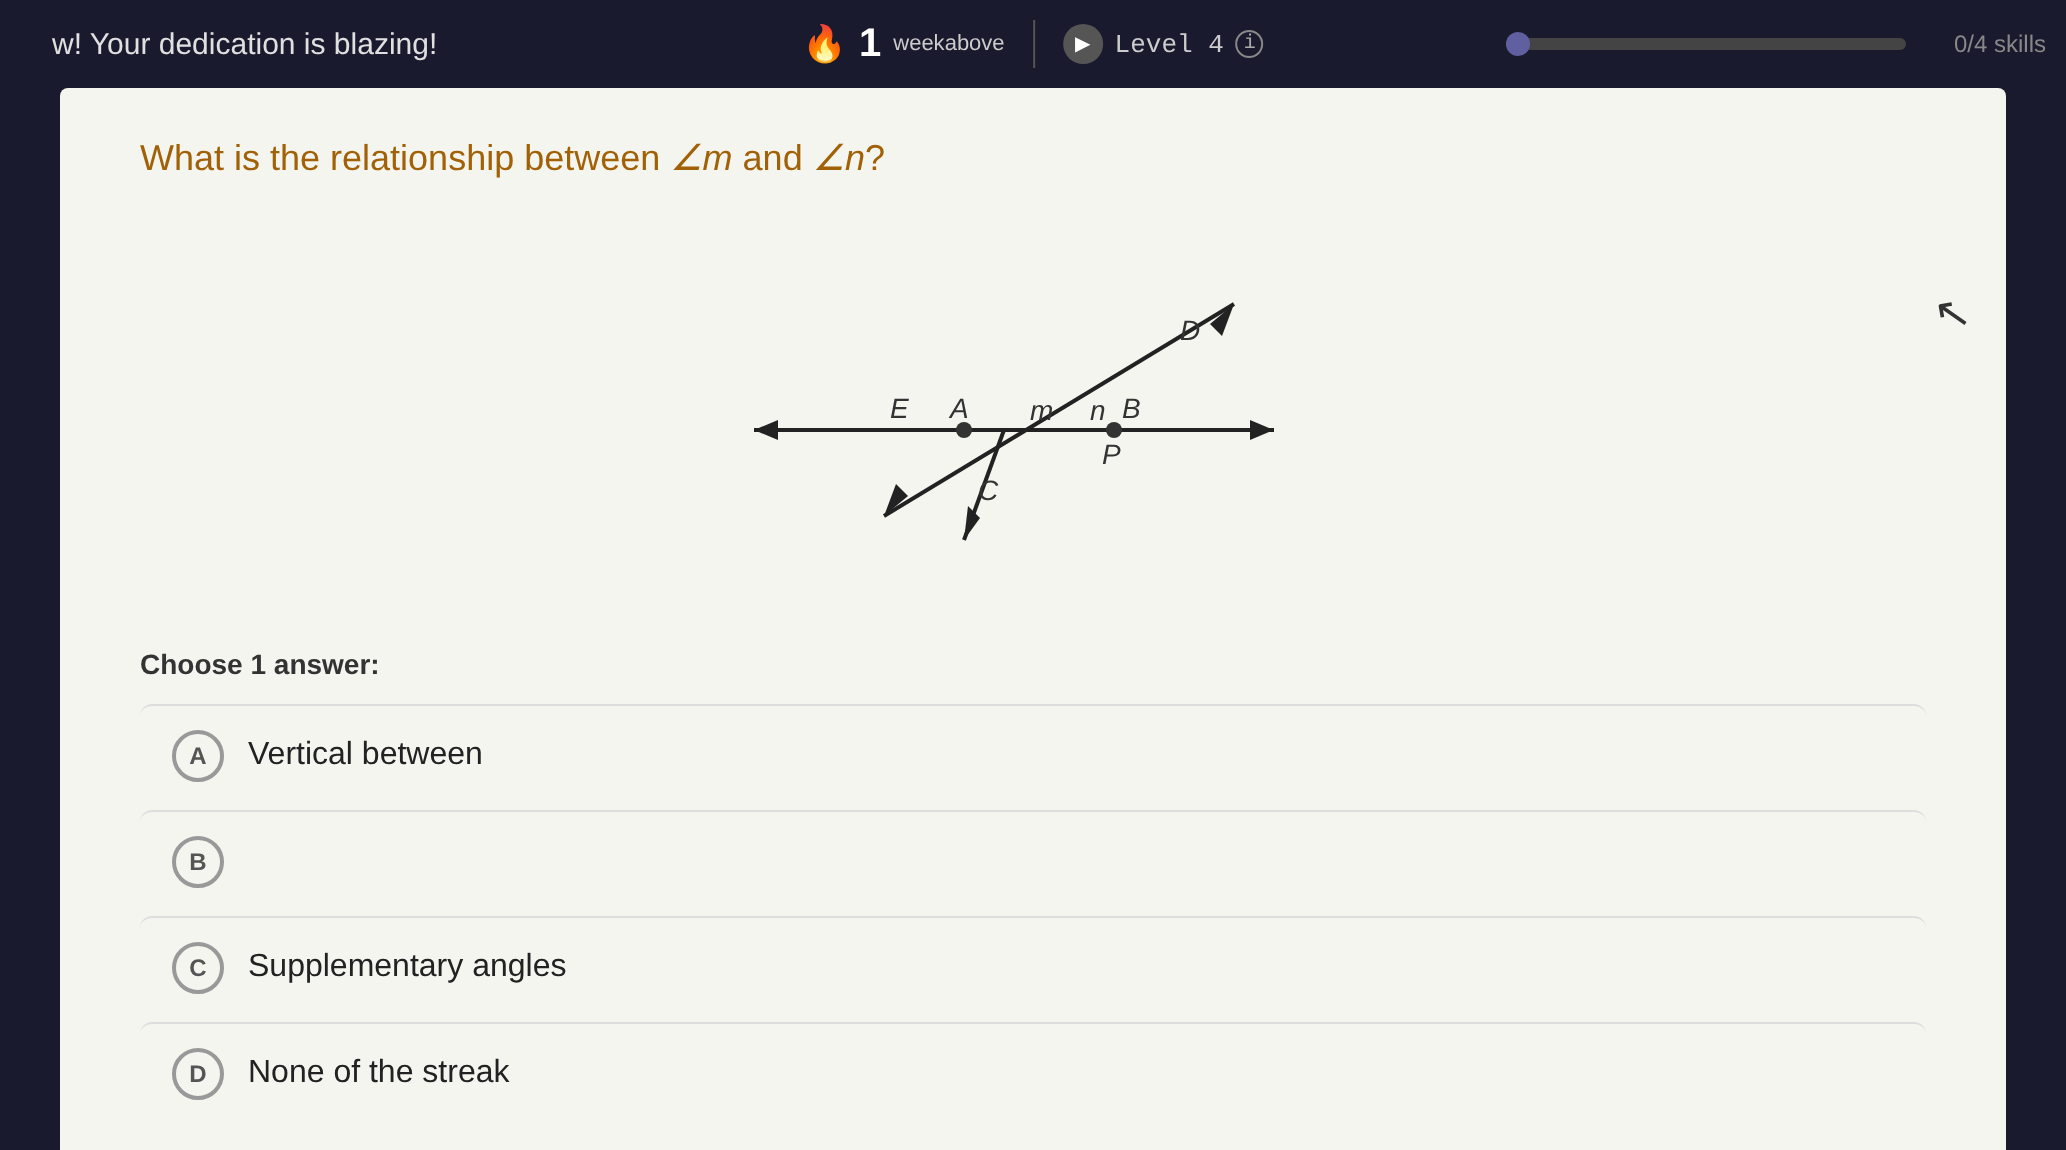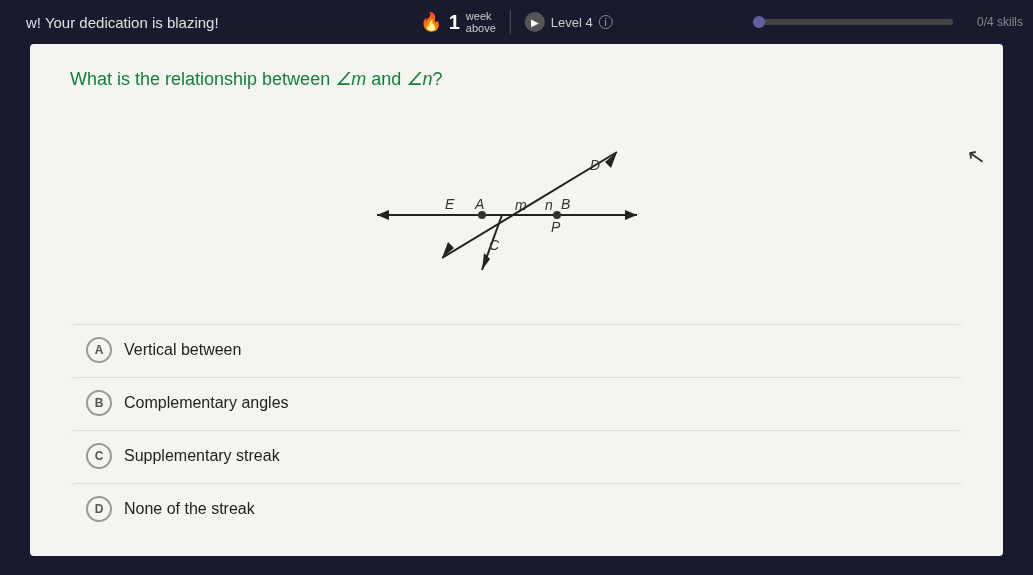--- a/index.html
+++ b/index.html
@@ -48,39 +48,40 @@
     }
 
     .streak-number {
       font-size: 20px;
       font-weight: bold;
       color: #fff;
     }
 
     .streak-label {
       display: flex;
-      flex-direction: column;
+      flex-direction: row;
       line-height: 1.1;
       font-size: 11px;
       color: #ccc;
     }
 
     .divider-v {
       width: 1px;
       height: 24px;
       background: #555;
       margin: 0 8px;
     }
 
     .level-container {
       display: flex;
       align-items: center;
       gap: 6px;
       color: #ccc;
       font-size: 13px;
+      font-family: Liberation Mono, monospace;
     }
 
     .play-btn {
       width: 20px;
       height: 20px;
       border-radius: 50%;
       background: #555;
       display: flex;
       align-items: center;
       justify-content: center;
@@ -134,21 +135,21 @@
       margin: 0 30px;
       border-radius: 4px;
       min-height: 490px;
       padding: 24px 40px 20px;
       position: relative;
     }
 
     .question-title {
       font-size: 18px;
       font-weight: 500;
-      color: #15803d;
+      color: #a16207;
       margin-bottom: 20px;
     }
 
     .math-italic {
       font-style: italic;
     }
 
     
     .diagram-container {
       display: flex;
@@ -273,33 +274,33 @@
       <text x="234" y="99" font-size="14" font-style="italic" fill="#333">B</text>
 
       <text x="263" y="60" font-size="14" font-style="italic" fill="#333">D</text>
 
       <text x="162" y="140" font-size="14" font-style="italic" fill="#333">C</text>
 
       <text x="224" y="122" font-size="14" font-style="italic" fill="#333">P</text>
     </svg>
   </div>
 
+  <div class="choose-label">Choose 1 answer:</div>
 
   <div>
     <div class="answer-option">
       <div class="option-circle">A</div>
       <span class="option-text">Vertical between</span>
     </div>
     <div class="answer-option">
       <div class="option-circle">B</div>
-      <span class="option-text">Complementary angles</span>
     </div>
     <div class="answer-option">
       <div class="option-circle">C</div>
-      <span class="option-text">Supplementary streak</span>
+      <span class="option-text">Supplementary angles</span>
     </div>
     <div class="answer-option">
       <div class="option-circle">D</div>
       <span class="option-text">None of the streak</span>
     </div>
   </div>
 
   <div class="cursor-icon">↖</div>
 
 </div>

